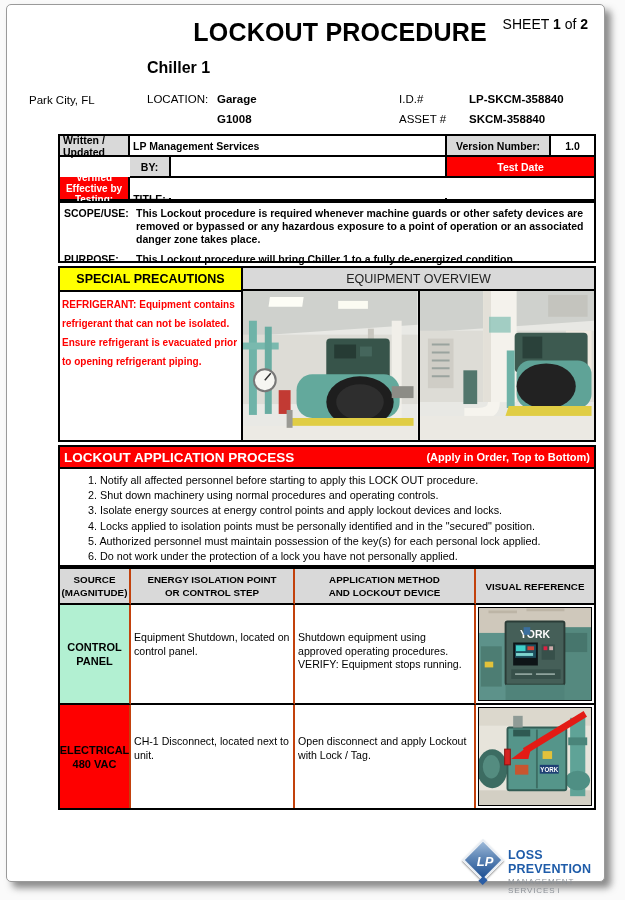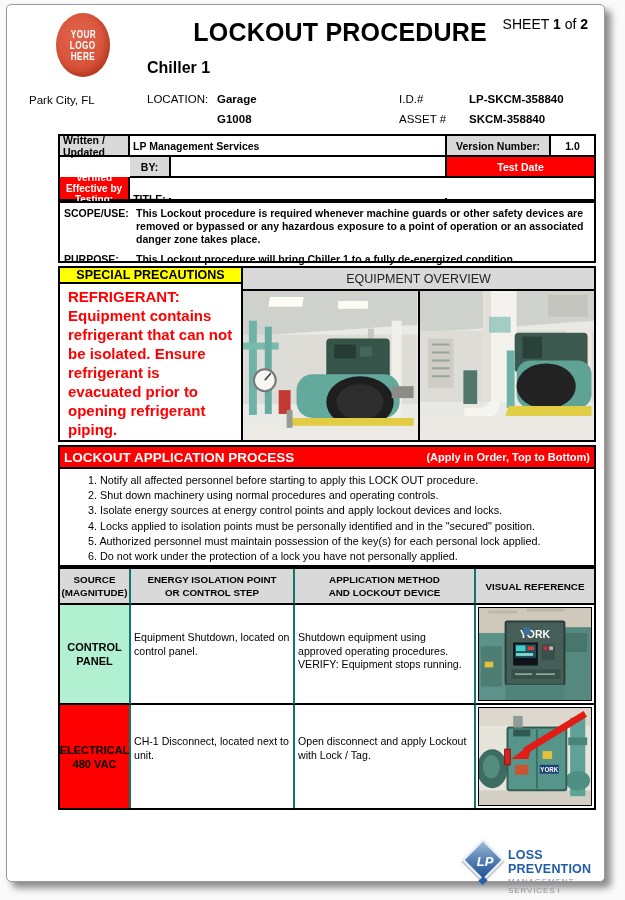--- a/index.html
+++ b/index.html
@@ -49,42 +49,42 @@
                padding:4px 6px 0 4px; font-size:10.5px; font-weight:bold; }
   .scope-row { display:flex; margin-bottom:7px; }
   .scope-label { width:72px; flex:none; }
   .scope-text { flex:1; line-height:13px; }
 
   
   .prec-wrap { position:absolute; left:51px; top:261px; width:538px; height:176px; border:2.5px solid #000; display:flex; }
   .prec-left { width:183px; border-right:2.5px solid #000; display:flex; flex-direction:column; }
   .prec-head { height:24px; background:#ffff00; border-bottom:2.5px solid #000; display:flex; align-items:center;
                justify-content:center; font-size:12.5px; font-weight:600; }
-  .prec-body { flex:1; padding:3px 8px; color:#fe0000; font-weight:bold; font-size:15px; line-height:19px; }
+  .prec-body { flex:1; padding:3px 2px; color:#fe0000; font-weight:bold; font-size:10px; line-height:19px; }
   .ov-right { flex:1; display:flex; flex-direction:column; }
   .ov-head { height:24px; background:#d9d9d9; border-bottom:2.5px solid #000; display:flex; align-items:center;
              justify-content:center; font-size:12.5px; color:#222; }
   .ov-photos { flex:1; display:flex; }
   .ov-photo { flex:1; position:relative; }
   .ov-photo + .ov-photo { border-left:2.5px solid #000; }
   .ov-photo svg { display:block; width:100%; height:100%; }
 
   
   .proc-bar { position:absolute; left:51px; top:440px; width:538px; height:24px; background:#fe0000;
               border:2px solid #000; display:flex; align-items:center; justify-content:space-between; padding:0 4px; }
   .proc-bar .t1 { color:#fff; font-weight:bold; font-size:13.5px; }
   .proc-bar .t2 { color:#fff; font-weight:bold; font-size:11px; }
   .proc-body { position:absolute; left:51px; top:464px; width:538px; height:98px; border:2px solid #000; border-top:none;
                padding:4px 0 0 28px; font-size:10.8px; }
   .proc-body div { line-height:15.2px; }
 
   
   .main-table { position:absolute; left:51px; top:562px; width:538px; border:2px solid #000;
                 display:grid; grid-template-columns:71px 164px 181px 118px; grid-template-rows:36px 100px 103px; }
-  .mt-cell { border-right:2px solid #0f766e; border-bottom:2px solid #000; }
+  .mt-cell { border-right:2px solid #c2410c; border-bottom:2px solid #000; }
   .mt-cell.last-c { border-right:none; } .mt-cell.last-r { border-bottom:none; }
   .mt-head { background:#d9d9d9; font-weight:bold; font-size:9.8px; display:flex; align-items:center;
              justify-content:center; text-align:center; white-space:pre-line; line-height:13px; }
   .mt-source { display:flex; align-items:center; justify-content:center; text-align:center;
                font-weight:bold; font-size:11px; white-space:pre-line; line-height:14px; }
   .src-mint { background:#b2f0d2; }
   .src-red  { background:#fe0000; }
   .mt-text { padding:26px 3px 3px 3px; font-size:10.6px; line-height:13.5px; white-space:pre-line; }
   .mt-text.vtop2 { padding-top:30px; }
   .mt-visual { padding:2px; }
@@ -103,25 +103,20 @@
   .f-line1 { color:#1f5ca9; font-weight:bold; font-size:12.5px; letter-spacing:.2px; }
   .f-line2 { color:#8b9096; font-size:8px; letter-spacing:.9px; margin-top:1px; }
   .f-line2 .suffix { margin-left:2px; }
 </style>
 </head>
 <body>
 
 <div class="canvas">
   <div class="page">
 
-    <div class="logo-circle">
-      <span>YOUR</span>
-      <span>LOGO</span>
-      <span>HERE</span>
-    </div>
     <div class="doc-title">LOCKOUT PROCEDURE</div>
     <div class="sheet">
       <span>SHEET</span>
       <b>1</b>
       <span>of</span>
       <b>2</b>
     </div>
     <div class="equip-name">Chiller 1</div>
     <div class="hdr-row1">
       <span class="site">Park City, FL</span>

